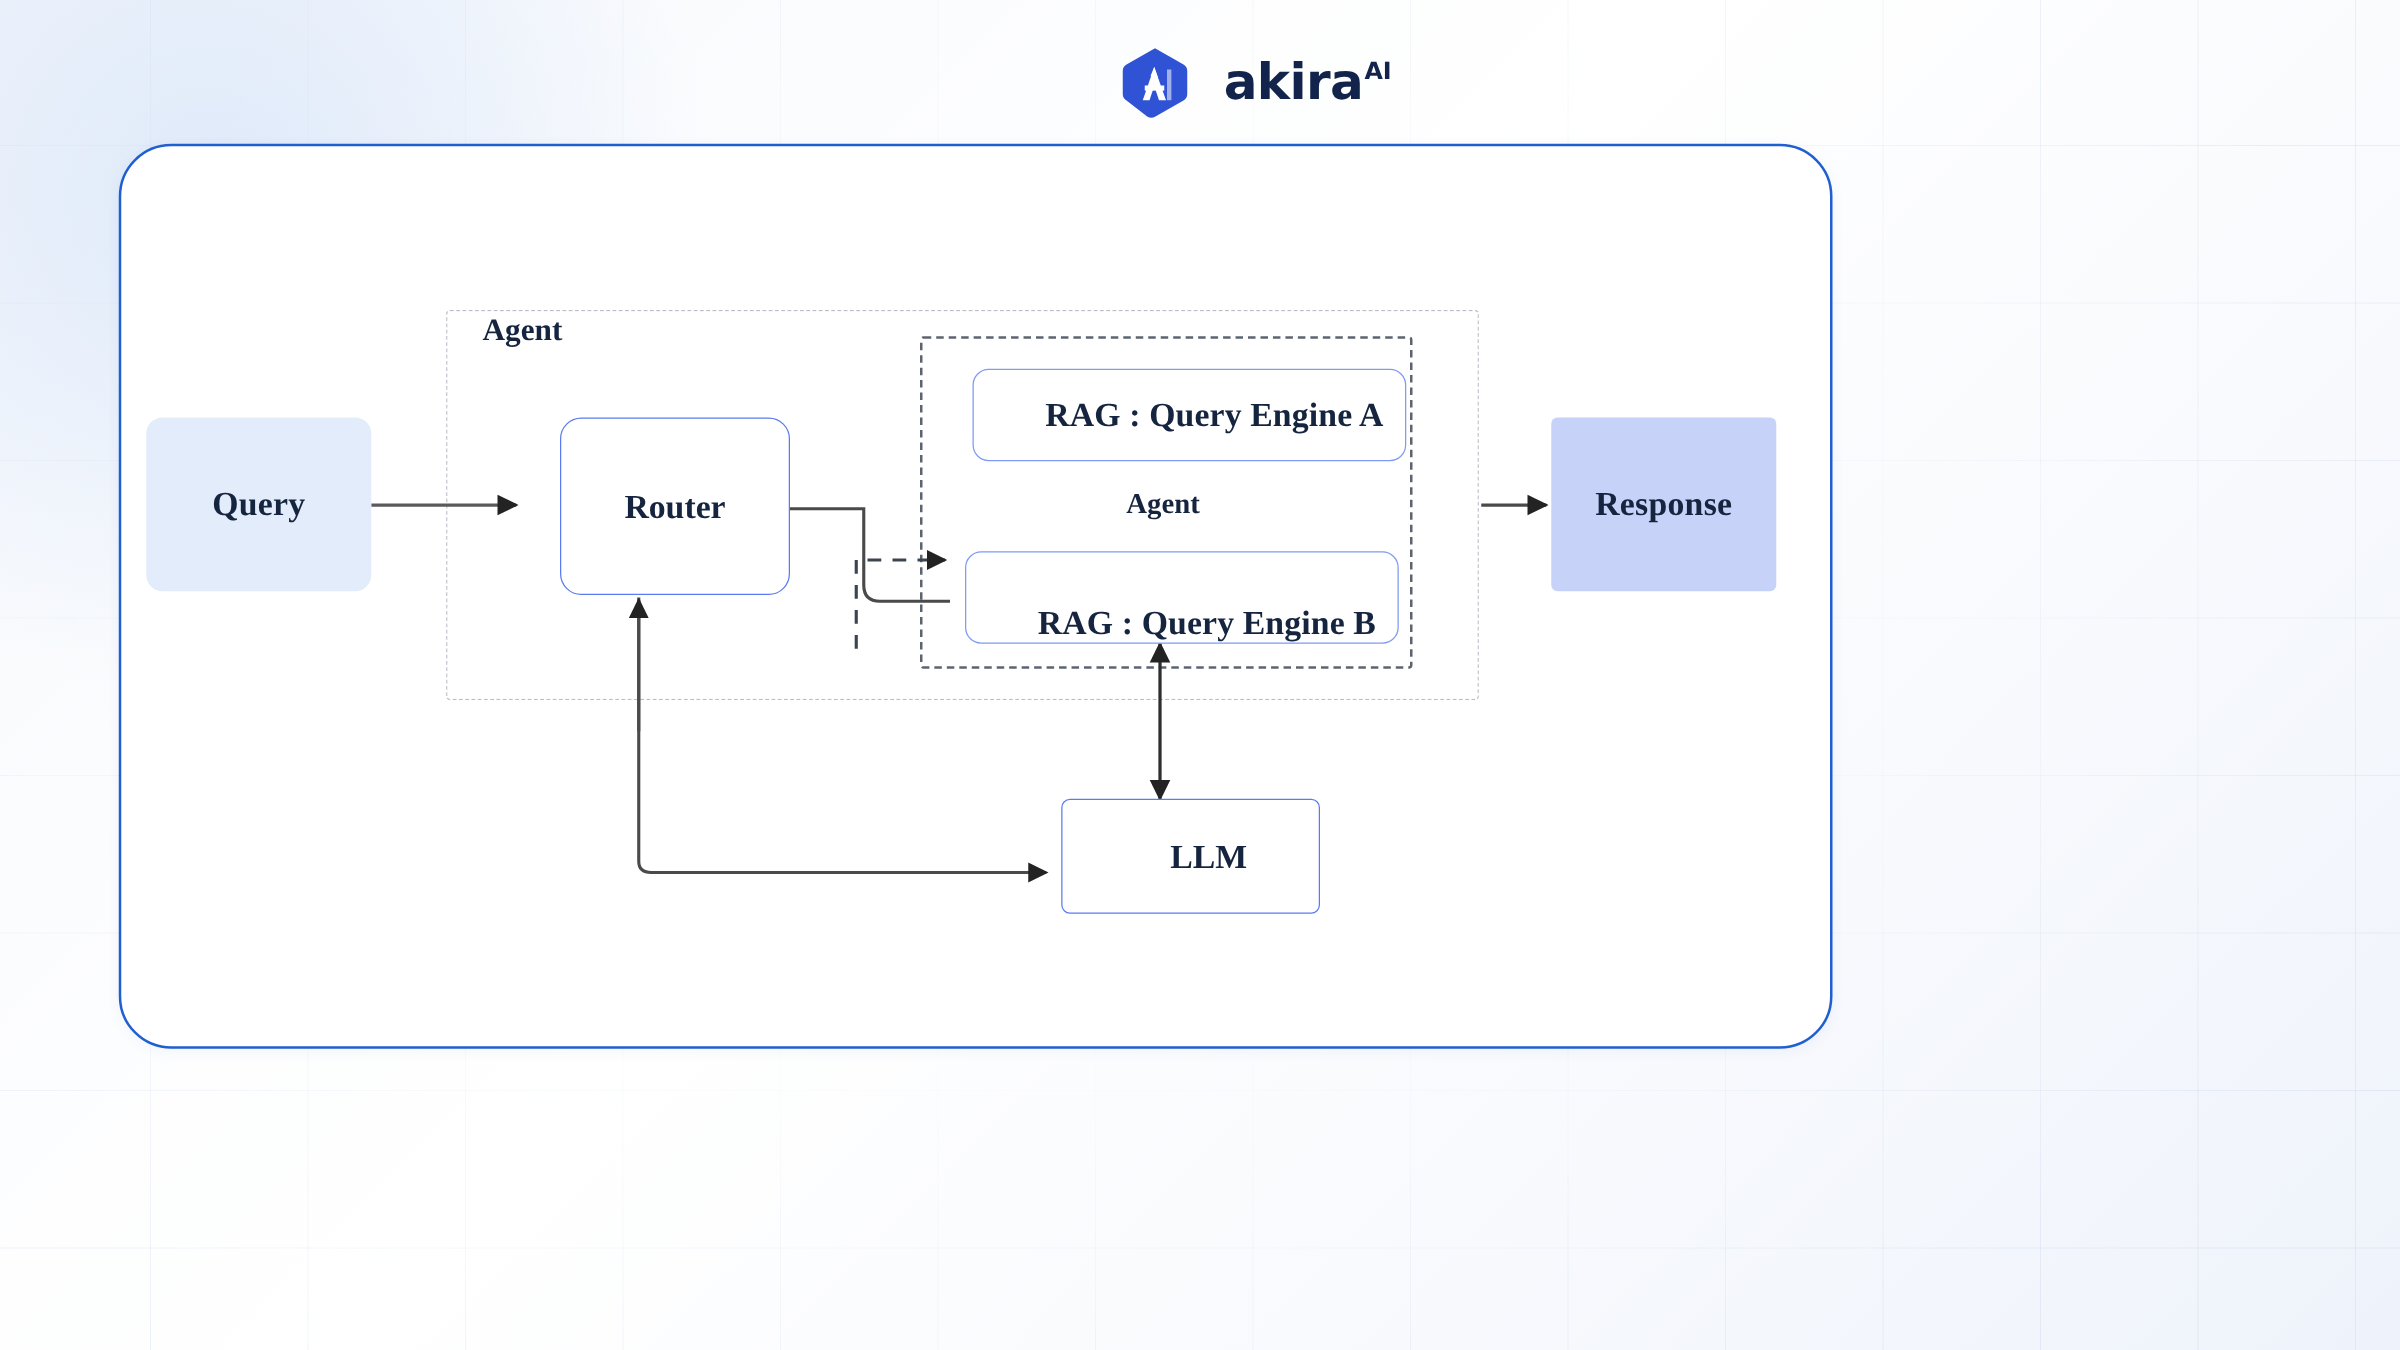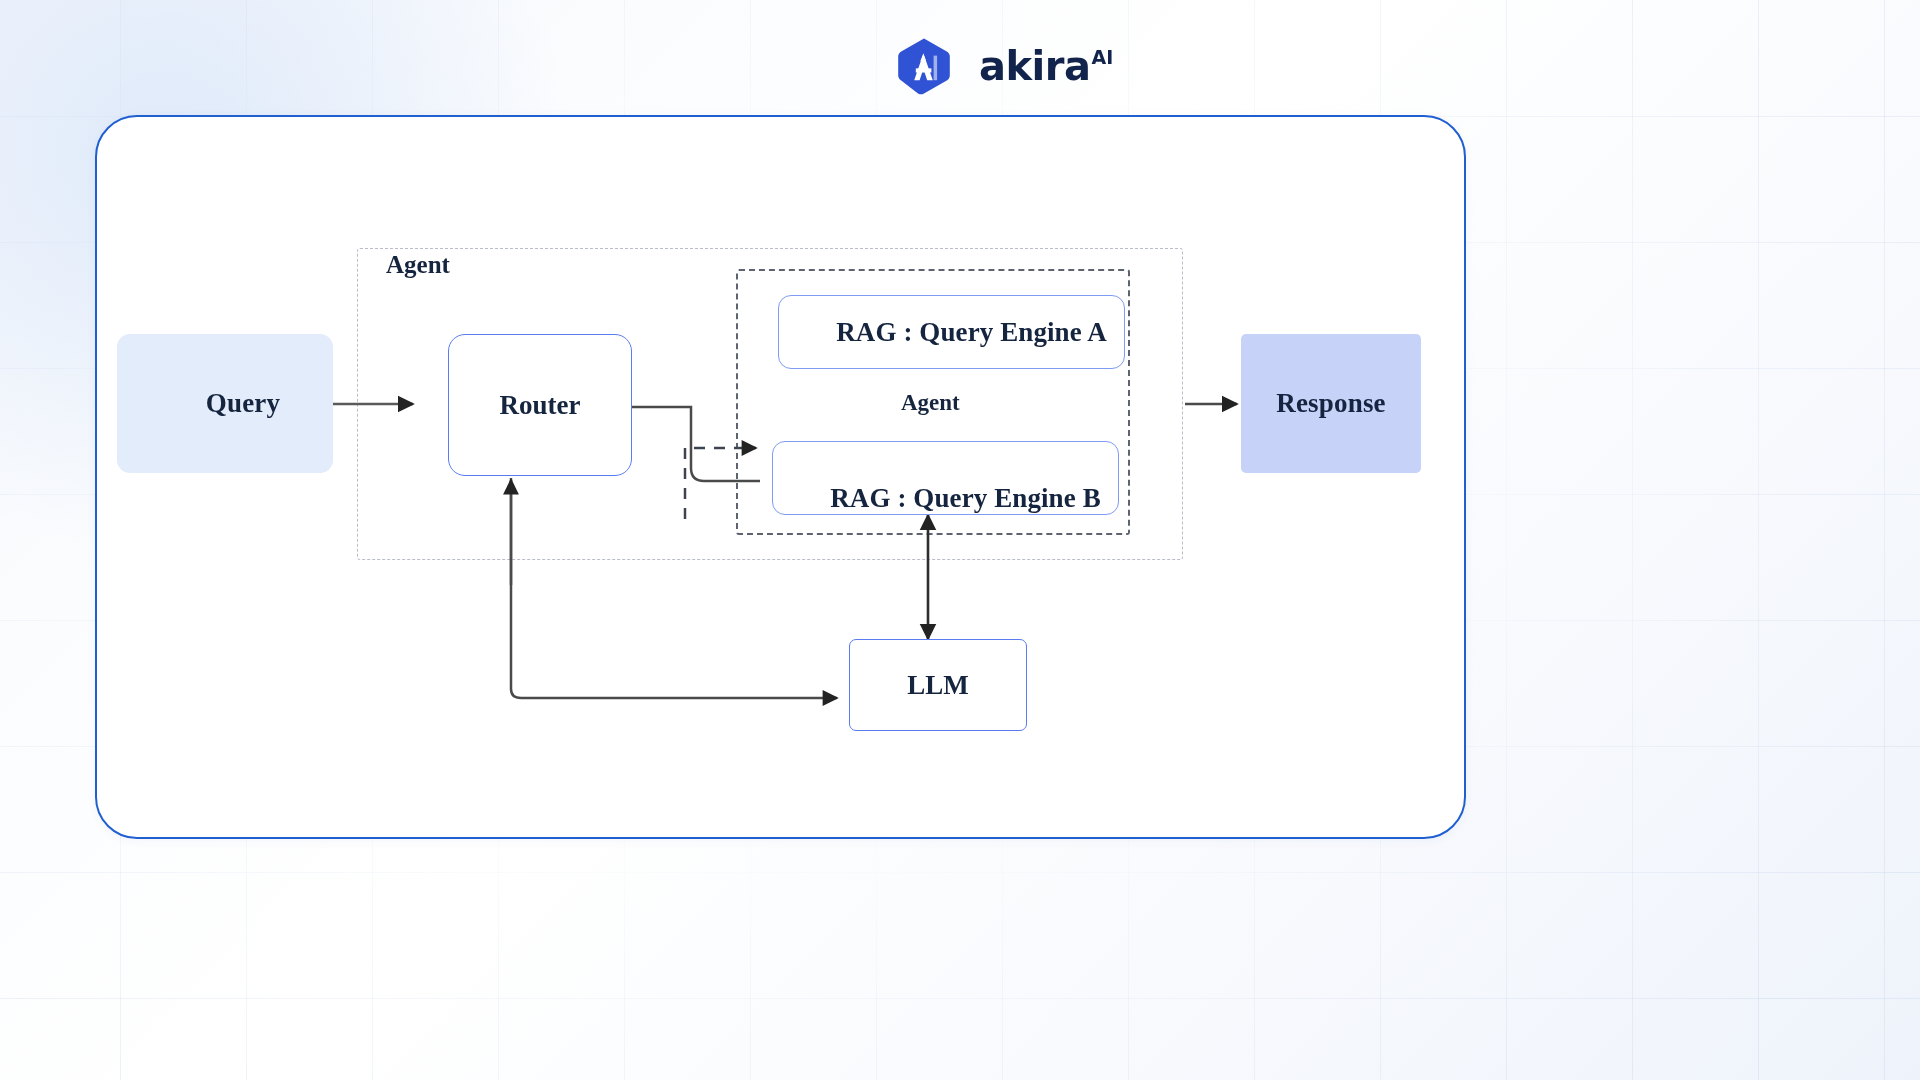--- a/index.html
+++ b/index.html
@@ -57,39 +57,39 @@
   .wires{position:absolute;left:95px;top:115px;width:1367px;height:720px;pointer-events:none;}
 
   
   .node{
     position:absolute;display:flex;align-items:center;justify-content:center;
     text-align:center;color:#16253f;font-weight:700;
     font-family:"Liberation Serif", serif;
   }
   .node-query{
     left:117px;top:334px;width:180px;height:139px;
-    background:#e3ecfb;border-radius:13px;font-size:27px;letter-spacing:.2px;padding-left:36px;
+    background:#e3ecfb;border-radius:13px;font-size:27px;letter-spacing:.2px;
   }
   .node-response{
     left:1241px;top:334px;width:180px;height:139px;
     background:#c6d2f7;border-radius:5px;font-size:27px;letter-spacing:.2px;
   }
   .node-router{
     left:420px;top:334px;width:182px;height:140px;
     background:#ffffff;border:1.9px solid #5b7cf0;border-radius:17px;font-size:27px;margin-left:28px;
   }
   .node-rag{
     background:#ffffff;border:1.9px solid #7f9bf3;border-radius:13px;
     font-size:27px;letter-spacing:.1px;padding-left:40px;
   }
   .node-rag-a{left:778px;top:295px;width:305px;height:72px;}
   .node-rag-b{left:772px;top:441px;width:305px;height:72px;align-items:flex-end;}
   .node-llm{
     left:849px;top:639px;width:176px;height:90px;
-    background:#ffffff;border:1.9px solid #5b7cf0;border-radius:7px;font-size:27px;
+    background:#ffffff;border:1.9px solid #5b7cf0;border-radius:7px;font-size:27px;padding-left:29px;
   }
 
   
   .group{position:absolute;}
   .group-agent{
     left:357px;top:248px;width:824px;height:310px;
     border:1.6px dashed #b9bec6;border-radius:3px;
   }
   .group-tools{
     left:736px;top:269px;width:390px;height:262px;

